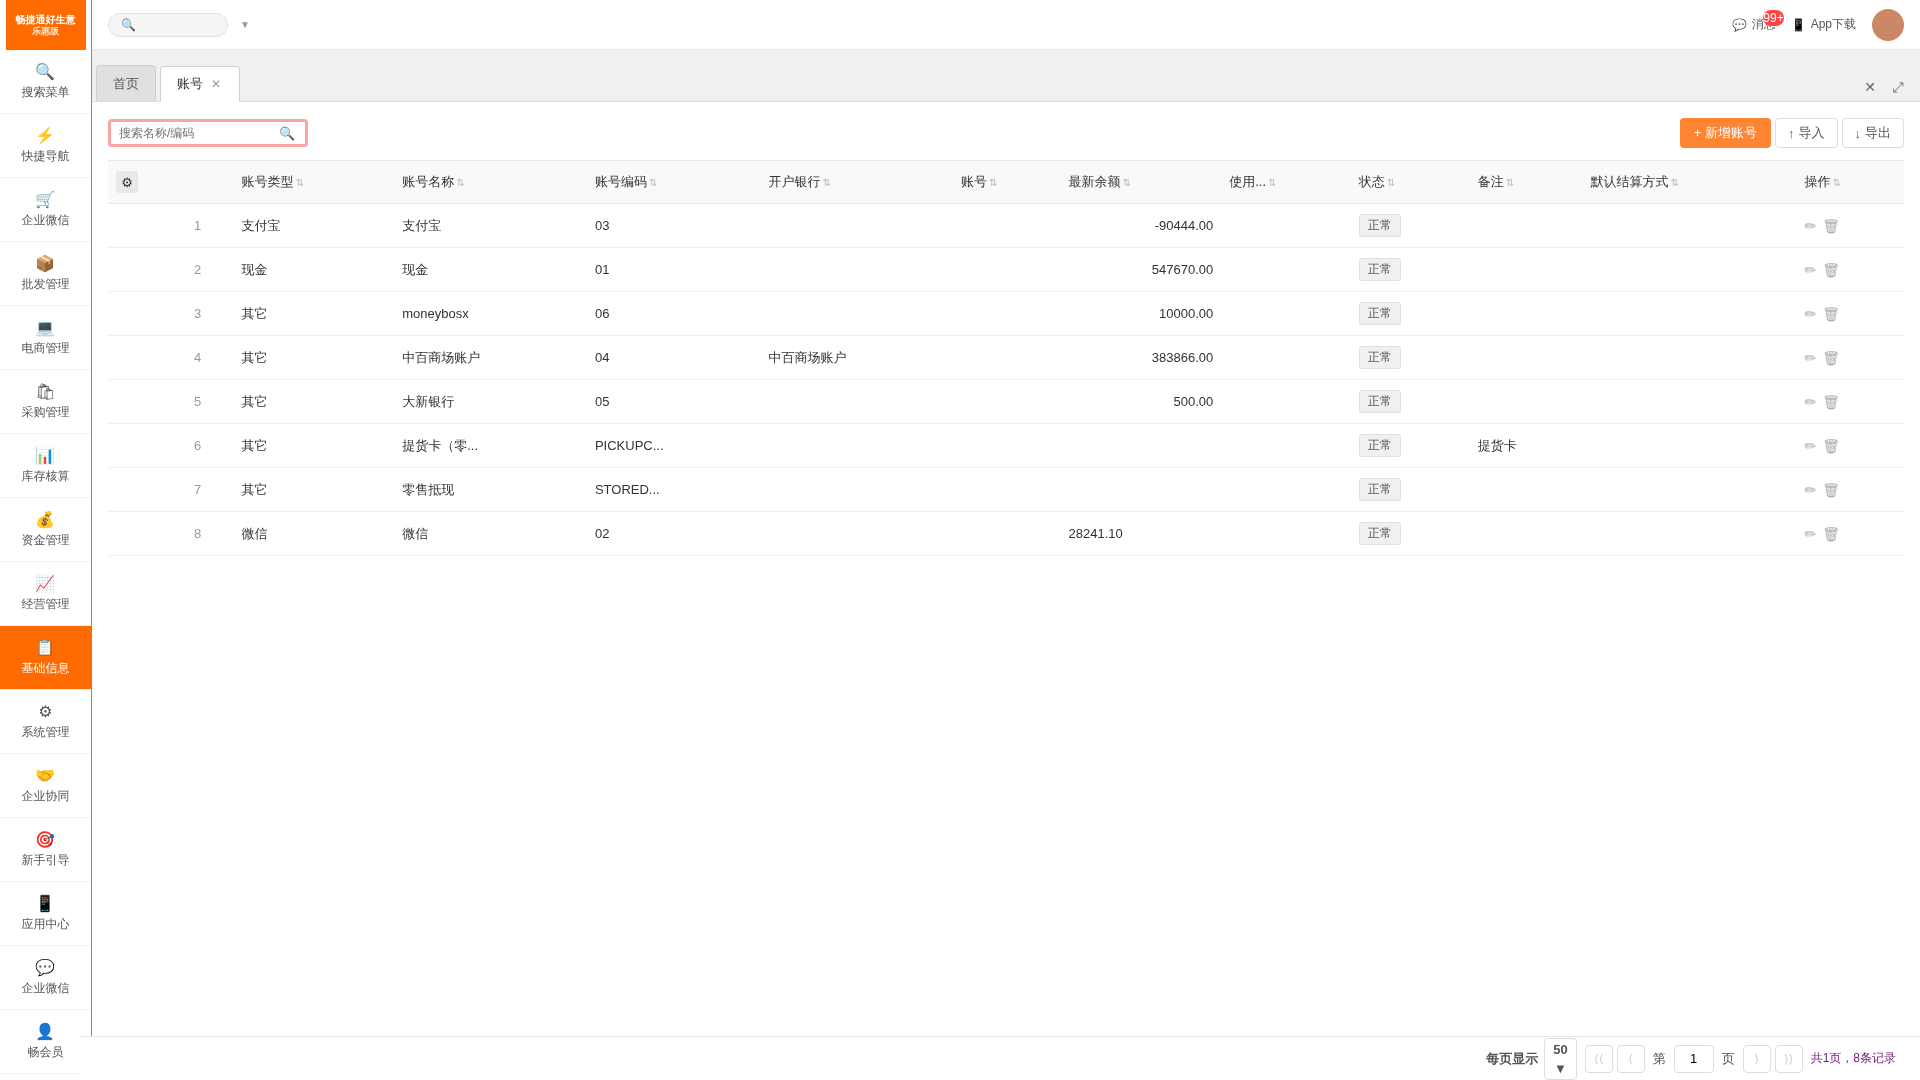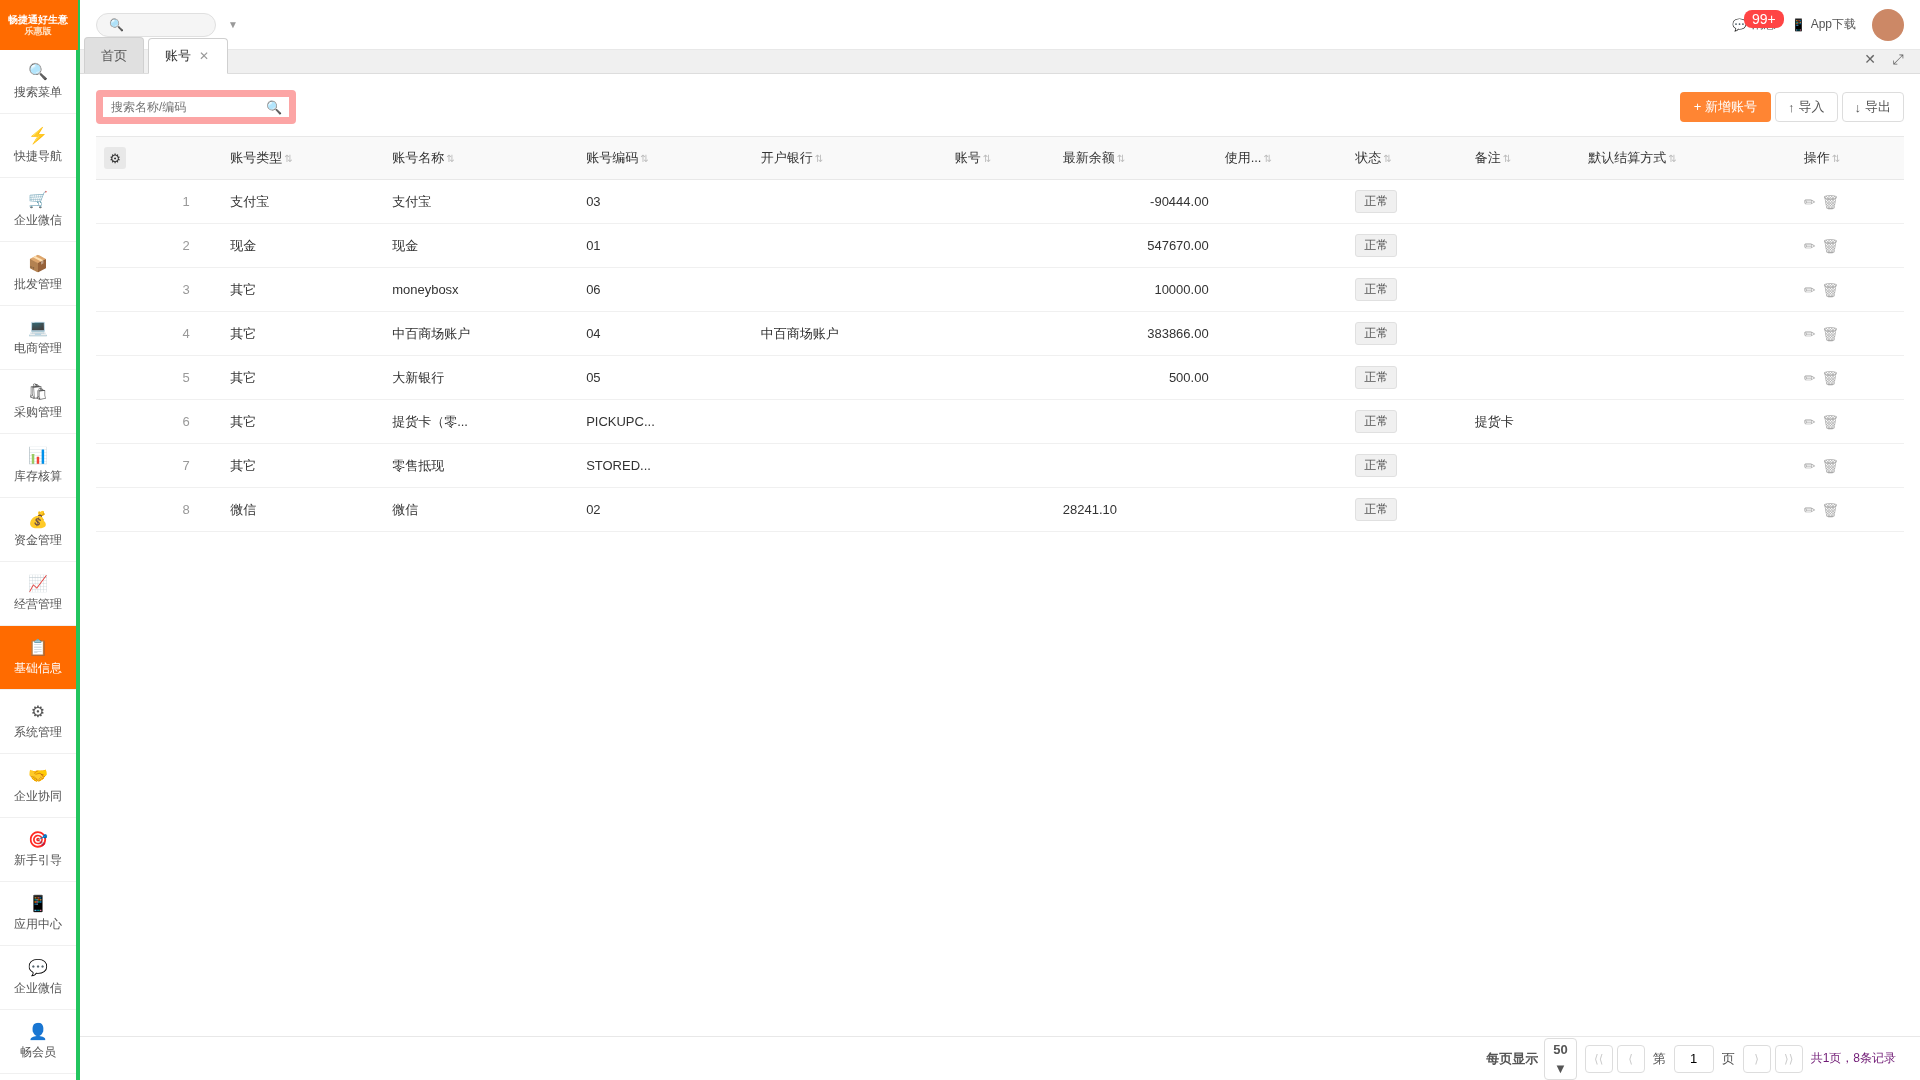--- a/index.html
+++ b/index.html
@@ -1,25 +1,25 @@
 <!DOCTYPE html>
 <html><head>
   <meta charset="utf-8">
   <style>
     * { margin: 0; padding: 0; box-sizing: border-box; }
     body { font-family: 'Microsoft YaHei', Arial, sans-serif; font-size: 13px; background: #f5f5f5; display: flex; height: 1080px; width: 1920px; overflow: hidden; }
 
     
     .sidebar {
-      width: 80px;
+      width: 92px;
       background: #fff;
       display: flex;
       flex-direction: column;
       align-items: center;
-      border-right: 4px solid #22c55e;
+      border-right: 1px solid #22c55e;
       flex-shrink: 0;
     }
     .sidebar-logo {
       width: 80px;
       height: 50px;
       background: #ff6b00;
       display: flex;
       align-items: center;
       justify-content: center;
       color: #fff;
@@ -94,22 +94,22 @@
       gap: 4px;
       font-size: 12px;
       color: #555;
       cursor: pointer;
       position: relative;
     }
     .badge {
       background: #ff4444;
       color: #fff;
       border-radius: 8px;
-      font-size: 14px;
-      padding: 1px 8px;
+      font-size: 12px;
+      padding: 1px 0;
       min-width: 16px;
       text-align: center;
       position: absolute;
       top: -6px;
       right: -8px;
     }
     .header-app {
       display: flex;
       align-items: center;
       gap: 4px;
@@ -120,21 +120,21 @@
     .avatar {
       width: 32px;
       height: 32px;
       border-radius: 50%;
       background: #ddd;
       overflow: hidden;
     }
 
     
     .tab-bar {
-      height: 24px;
+      height: 52px;
       background: #f0f0f0;
       display: flex;
       align-items: flex-end;
       padding: 0 0 0 0;
       flex-shrink: 0;
       border-bottom: 1px solid #ddd;
       justify-content: flex-end;
     }
     .tab {
       height: 36px;
@@ -198,24 +198,24 @@
     
     .toolbar {
       display: flex;
       align-items: center;
       justify-content: space-between;
       margin-bottom: 12px;
     }
     .search-input-box {
       display: flex;
       align-items: center;
-      border: 7px solid #fca5a5;
+      border: 3px solid #fca5a5;
       border-radius: 4px;
       padding: 0 8px;
-      height: 34px;
+      height: 28px;
       width: 200px;
       background: #fff;
     }
     .search-input-box input {
       border: none;
       outline: none;
       font-size: 12px;
       width: 160px;
       color: #999;
     }

